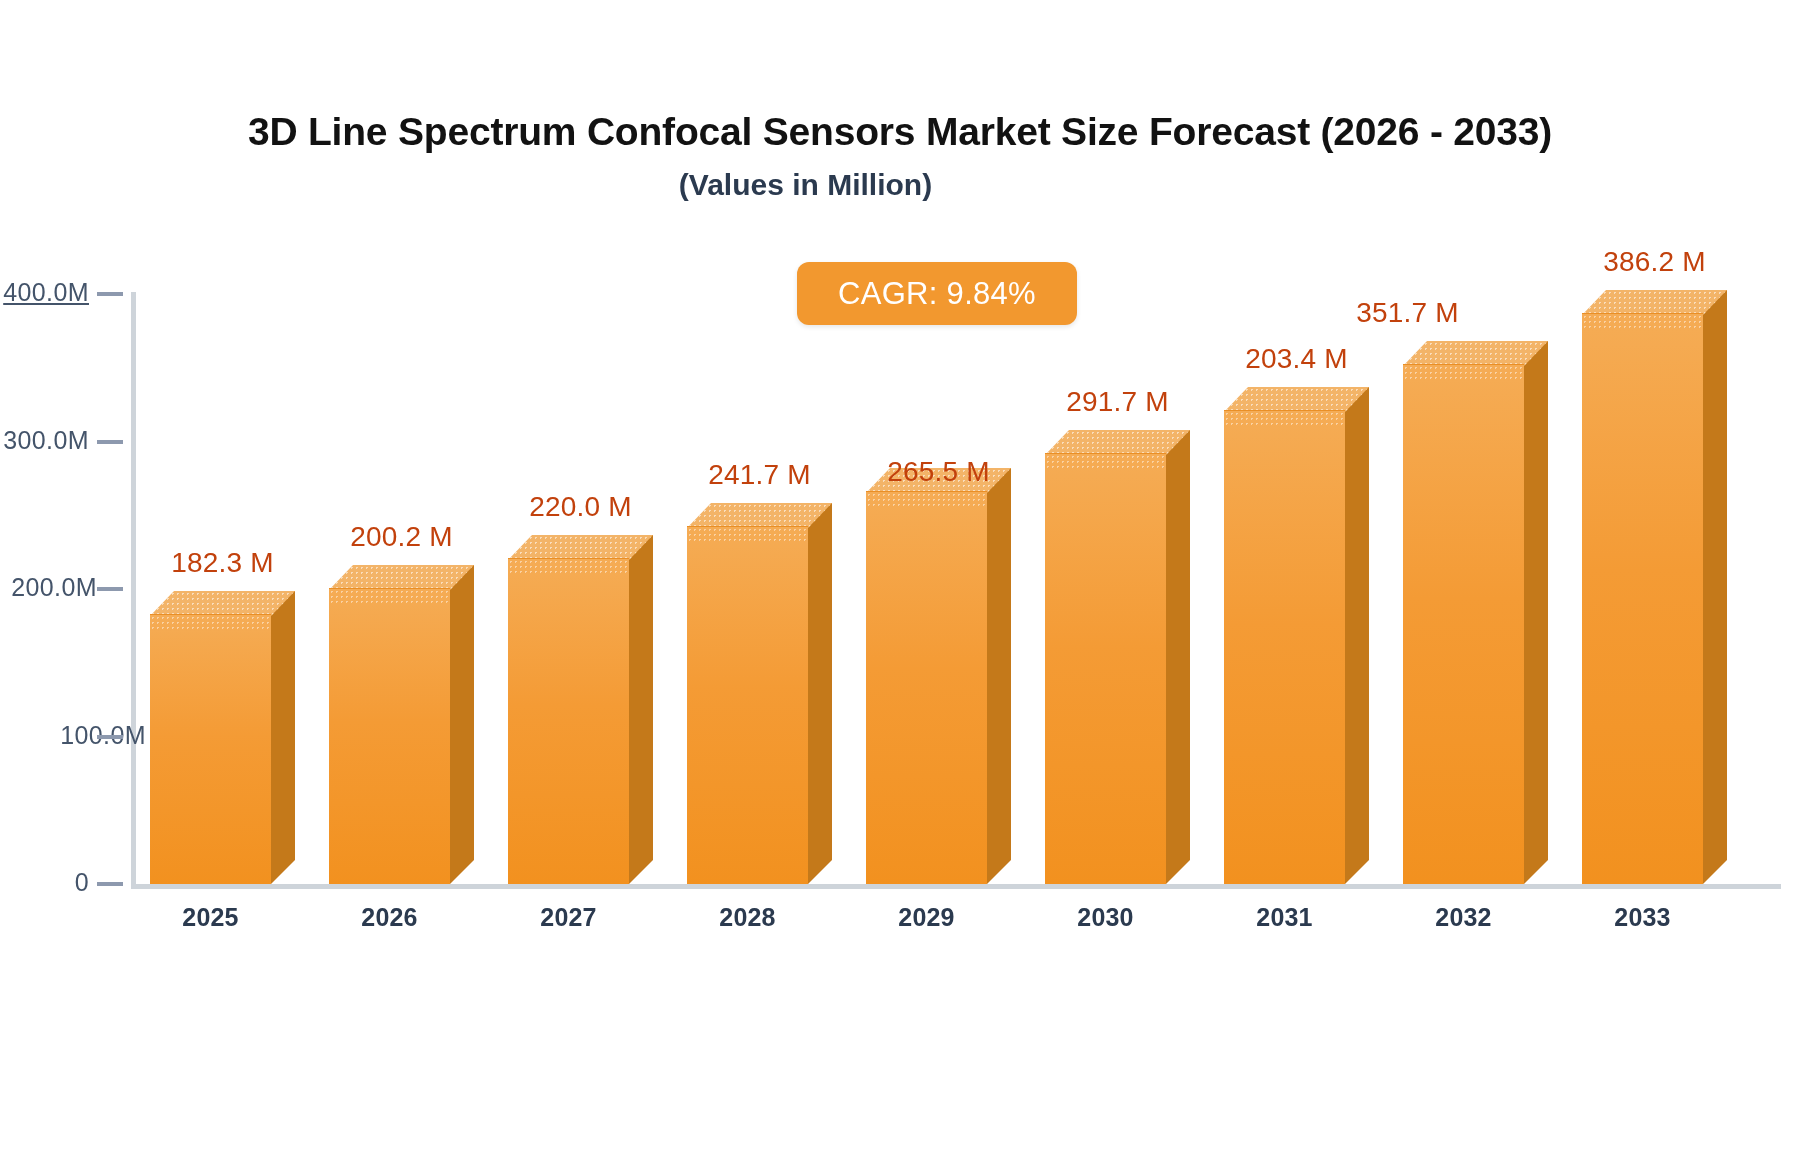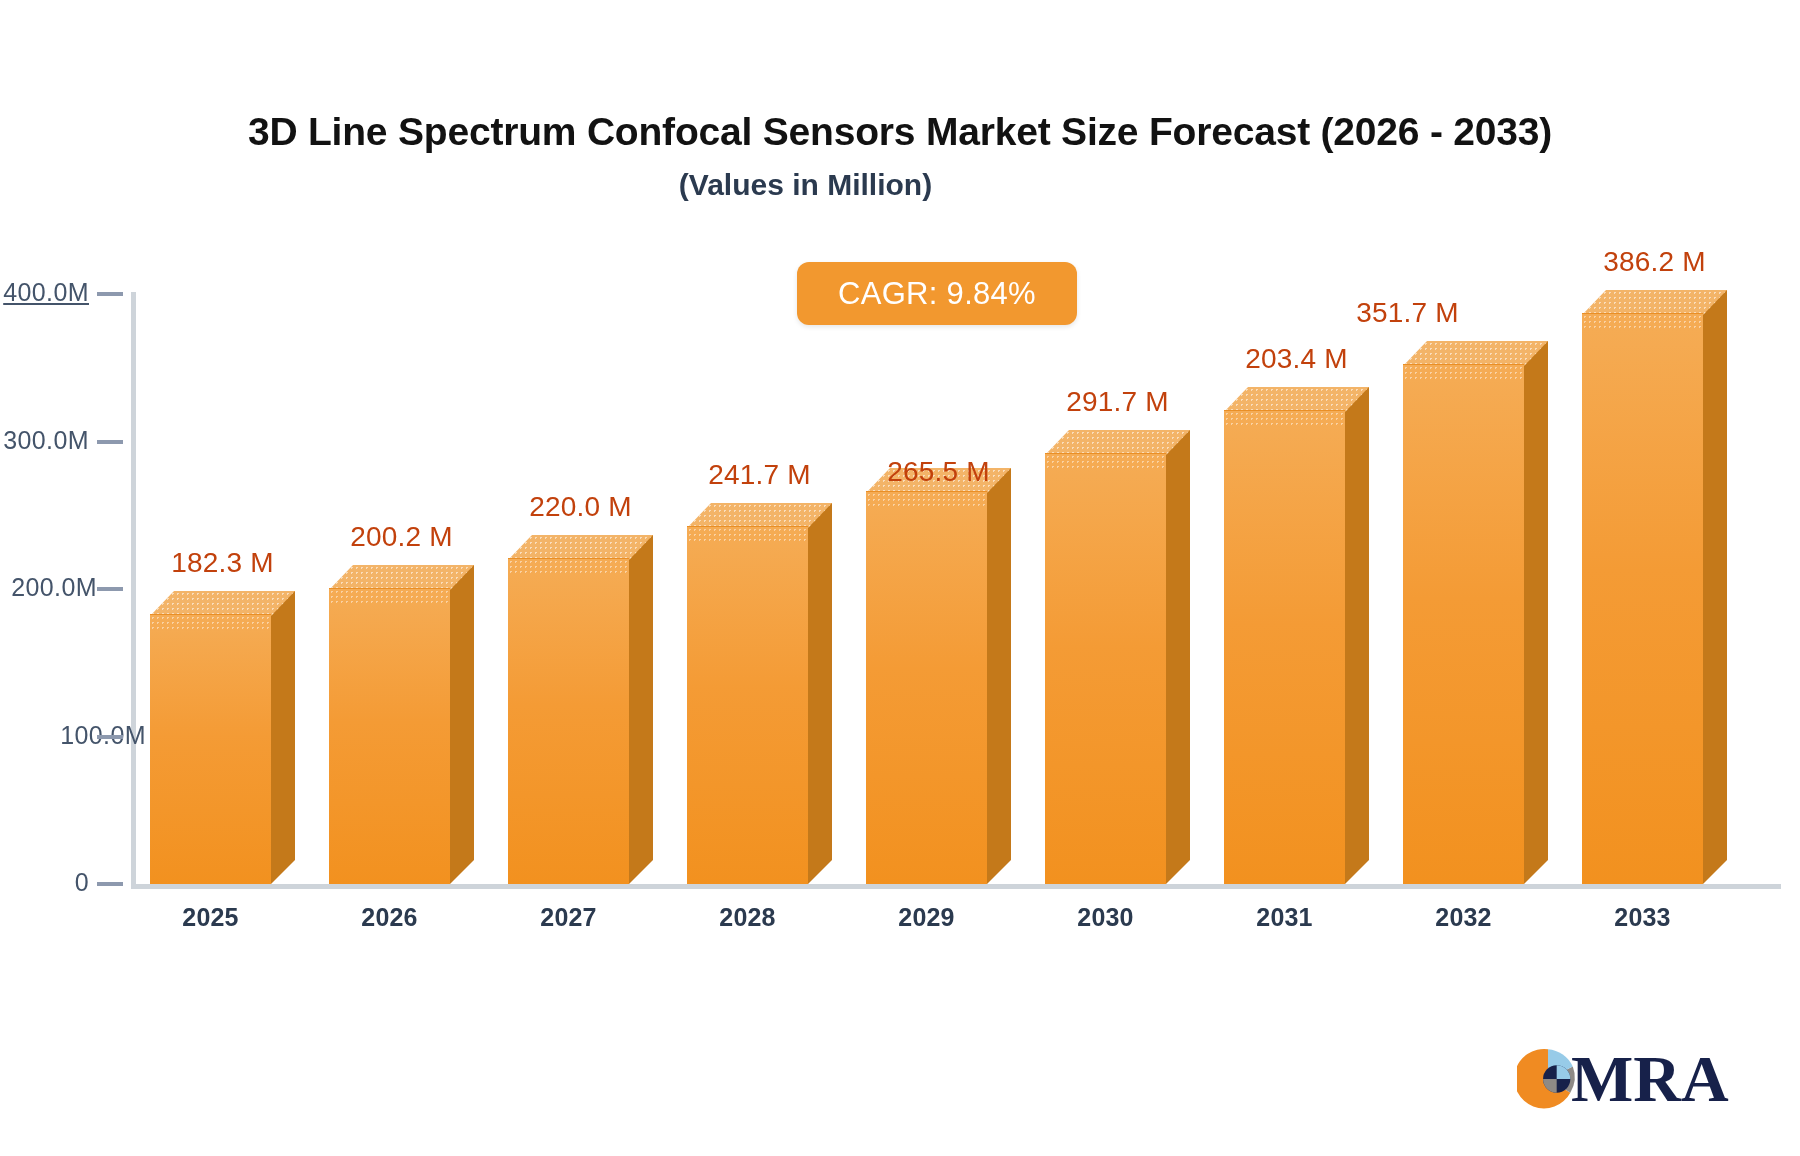--- a/index.html
+++ b/index.html
@@ -310,27 +310,14 @@
         <div class="x-tick-label" style="left: 483px; width: 171px;">2027</div>
         <div class="x-tick-label" style="left: 662px; width: 171px;">2028</div>
         <div class="x-tick-label" style="left: 841px; width: 171px;">2029</div>
         <div class="x-tick-label" style="left: 1020px; width: 171px;">2030</div>
         <div class="x-tick-label" style="left: 1199px; width: 171px;">2031</div>
         <div class="x-tick-label" style="left: 1378px; width: 171px;">2032</div>
         <div class="x-tick-label" style="left: 1557px; width: 171px;">2033</div>
       </div>
   </div>
 
-  <div class="logo">
-    <div class="logo-mark">
-      <svg viewBox="0 0 100 100" width="62" height="62" aria-hidden="true">
-        <path d="M50 50 L50 2 A48 48 0 1 0 86 72 Z" fill="#F08B22"></path>
-        <path d="M50 50 L86 72 A48 48 0 0 0 90 30 Z" fill="#8E8A86"></path>
-        <path d="M50 50 L90 30 A48 48 0 0 0 50 2 Z" fill="#97CBE8"></path>
-        <circle cx="64" cy="50" r="22" fill="#17214A"></circle>
-        <path d="M64 28 A22 22 0 0 1 86 50 L64 50 Z" fill="#97CBE8"></path>
-        <path d="M42 50 A22 22 0 0 0 64 72 L64 50 Z" fill="#8E8A86"></path>
-      </svg>
-    </div>
-    <div class="logo-text">MRA</div>
-  </div>
 
 </div>
 
 </body></html>

